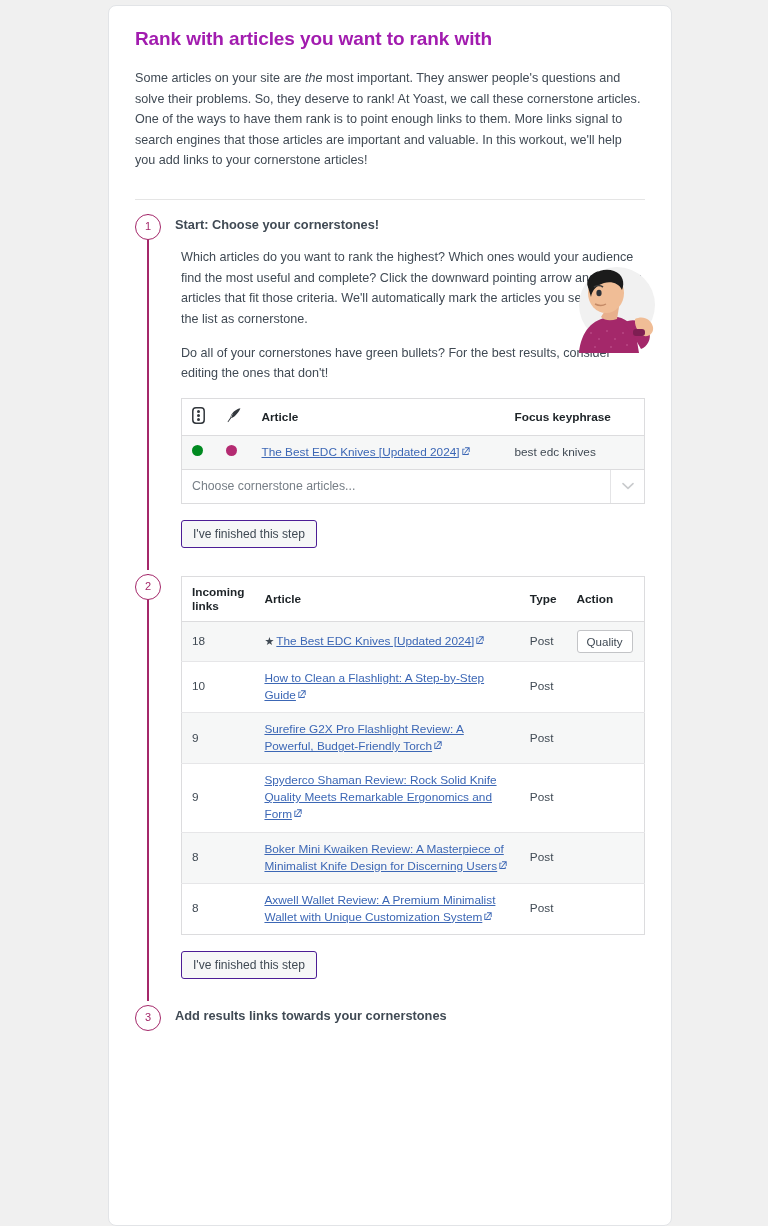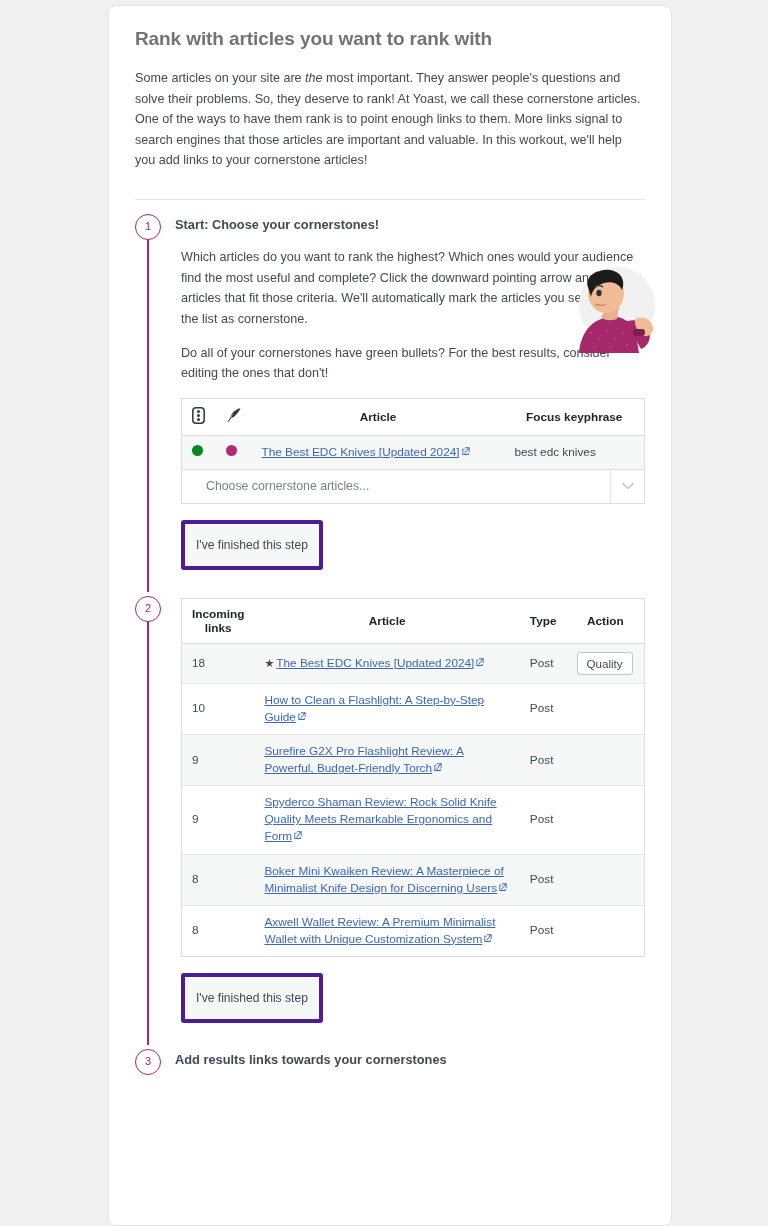--- a/index.html
+++ b/index.html
@@ -34,21 +34,21 @@
     font-size: 11.5px;
     letter-spacing: 0.55px;
     color: #404a54;
     font-weight: 400;
     text-transform: uppercase;
     margin-bottom: 14px;
   }
   .title {
     font-size: 19px;
     font-weight: 700;
-    color: #737373;
+    color: #a21caf;
     margin-bottom: 18px;
     letter-spacing: -0.1px;
   }
   .intro {
     font-size: 12.6px;
     line-height: 1.63;
     color: #404a54;
     margin-bottom: 28px;
   }
   .intro em { font-style: italic; }
@@ -136,21 +136,21 @@
   
   table {
     border-collapse: collapse;
     width: 100%;
     background: #fff;
     font-size: 11.8px;
     color: #404a54;
     border: 1px solid #dcdcde;
   }
   th {
-    text-align: center;
+    text-align: left;
     font-weight: 700;
     color: #1d2327;
     padding: 8px 10px;
     border-bottom: 1px solid #dcdcde;
     background: #fff;
     font-size: 11.8px;
     vertical-align: middle;
   }
   td {
     padding: 8px 10px;
@@ -179,43 +179,43 @@
 
   
   .select-box {
     position: relative;
     display: flex;
     align-items: center;
     border: 1px solid #dcdcde;
     border-top: none;
     background: #fff;
     height: 34px;
-    padding: 0 24px;
+    padding: 0 10px;
     color: #777f87;
     font-size: 12.3px;
   }
   .select-caret {
     position: absolute;
     right: 0; top: 0; bottom: 0;
     width: 34px;
     display: flex;
     align-items: center;
     justify-content: center;
     border-left: 1px solid #e4e4e6;
   }
 
   
   .btn-secondary {
     display: inline-block;
     background: #f6f7f7;
-    border: 4px solid #4c1d95;
+    border: 1px solid #4c1d95;
     border-radius: 3px;
     color: #404a54;
     font-size: 12.1px;
-    padding: 14px 11px;
+    padding: 6px 11px;
     cursor: pointer;
     font-family: inherit;
   }
   .btn-optimize {
     display: inline-block;
     background: #fff;
     border: 1px solid #c3c4c7;
     border-radius: 3px;
     color: #404a54;
     font-size: 11.6px;

